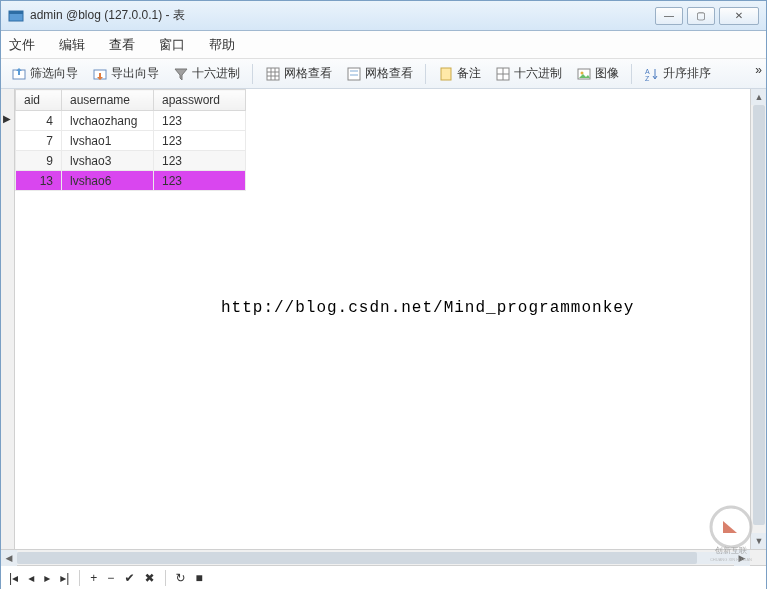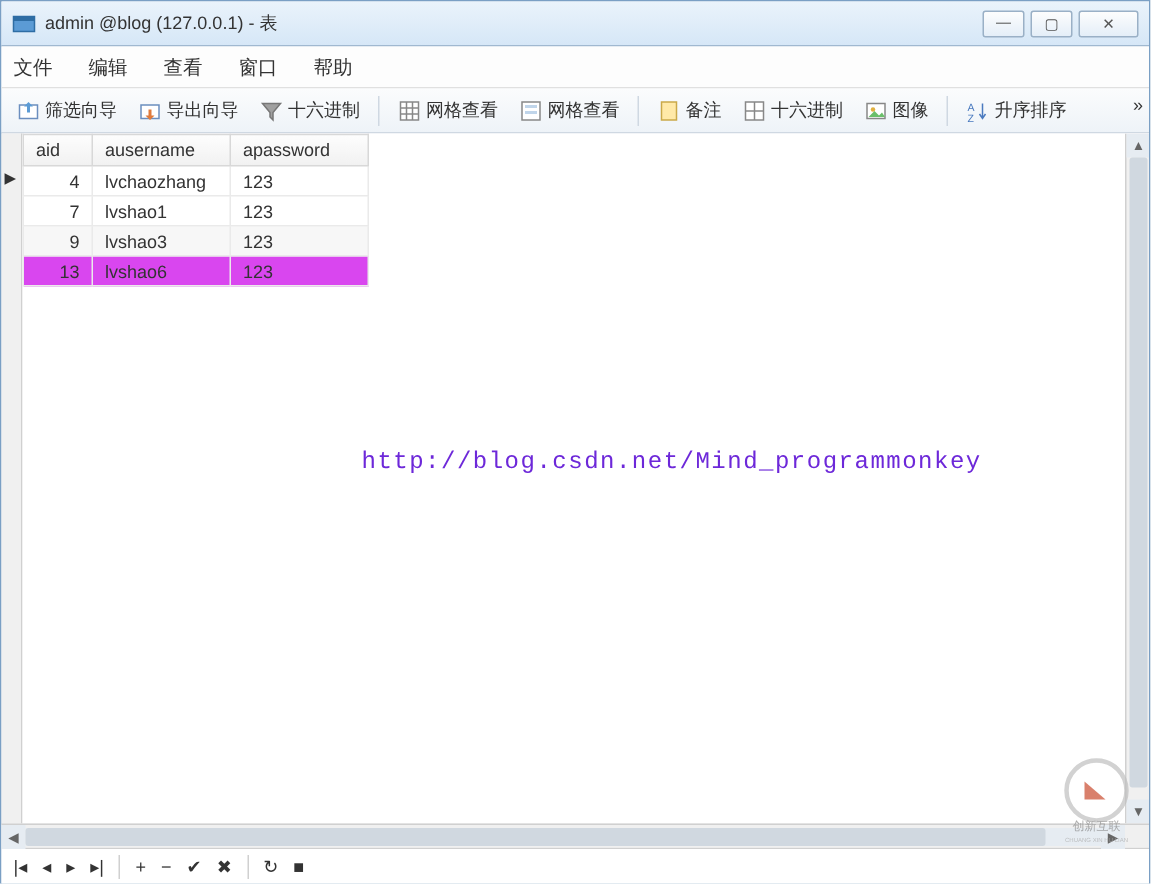--- a/index.html
+++ b/index.html
@@ -24,21 +24,21 @@
   .grid-wrap { flex:1; position:relative; background:#fff; overflow:hidden;}
   table.grid { border-collapse: collapse; font-size:12px; }
   table.grid th { background:linear-gradient(#fdfdfd,#f1f1f1); border:1px solid #d8d8d8; padding:3px 8px; text-align:left; font-weight:normal; color:#333; height:20px;}
   table.grid td { border:1px solid #eaeaea; padding:2px 8px; height:20px; color:#333;}
   table.grid th.aid { width:46px; text-align:left;}
   table.grid td.aid { text-align:right; width:46px;}
   table.grid th.user, table.grid td.user { width:92px;}
   table.grid th.pwd, table.grid td.pwd { width:92px;}
   tr.sel td { background:#d946ef;}
   tr.alt td { background:#f7f7f7;}
-  .watermark { position:absolute; left:226px; top:210px; font-family: "Courier New", monospace; font-size:16px; color:#6d28d9; letter-spacing:1px; pointer-events:none;}
+  .watermark { position:absolute; left:206px; top:210px; font-family: "Courier New", monospace; font-size:16px; color:#000000; letter-spacing:1px; pointer-events:none;}
   .vscroll { position:absolute; right:0; top:0; width:16px; height:100%; background:#f0f0f0; border-left:1px solid #d0d0d0;}
   .vscroll .thumb { position:absolute; top:16px; left:2px; width:12px; height:420px; background:#d0d8e0; border-radius:2px;}
   .vscroll .arrow { position:absolute; left:0; width:16px; height:16px; background:#e6ecf2; text-align:center; font-size:9px; line-height:16px; color:#666;}
   .vscroll .arrow.up{top:0;} .vscroll .arrow.down{bottom:0;}
   .hscroll-row { height:16px; background:#f0f0f0; border-top:1px solid #d0d0d0; position:relative;}
   .hscroll-row .track{position:absolute; left:16px; right:32px; top:2px; height:12px; background:#e6ecf2;}
   .hscroll-row .thumb{position:absolute; left:16px; top:2px; width:680px; height:12px; background:#d0d8e0; border-radius:2px;}
   .hscroll-row .arrow{position:absolute; top:0; width:16px; height:16px; background:#e6ecf2; text-align:center; font-size:9px; line-height:16px; color:#666;}
   .hscroll-row .arrow.l{left:0;} .hscroll-row .arrow.r{right:16px;}
   .navbar { height:24px; background:#fff; border-top:1px solid #d0d0d0; display:flex; align-items:center; padding:0 6px; gap:6px;}

